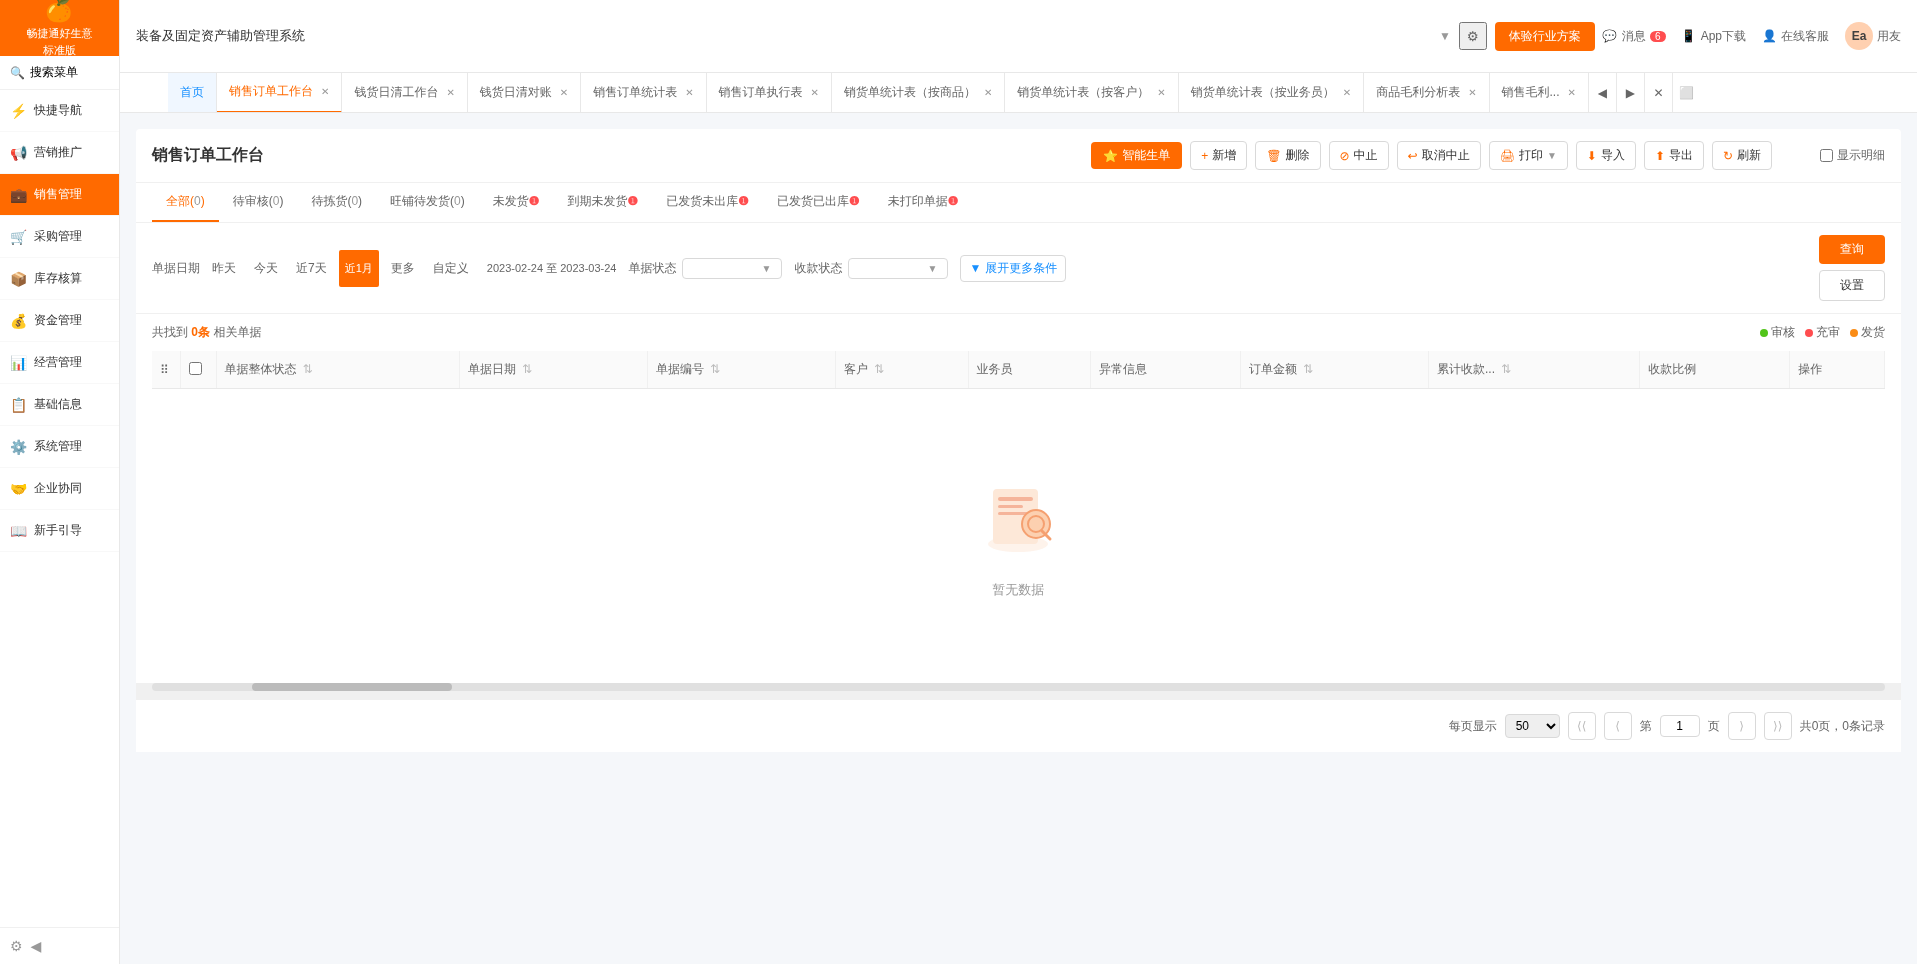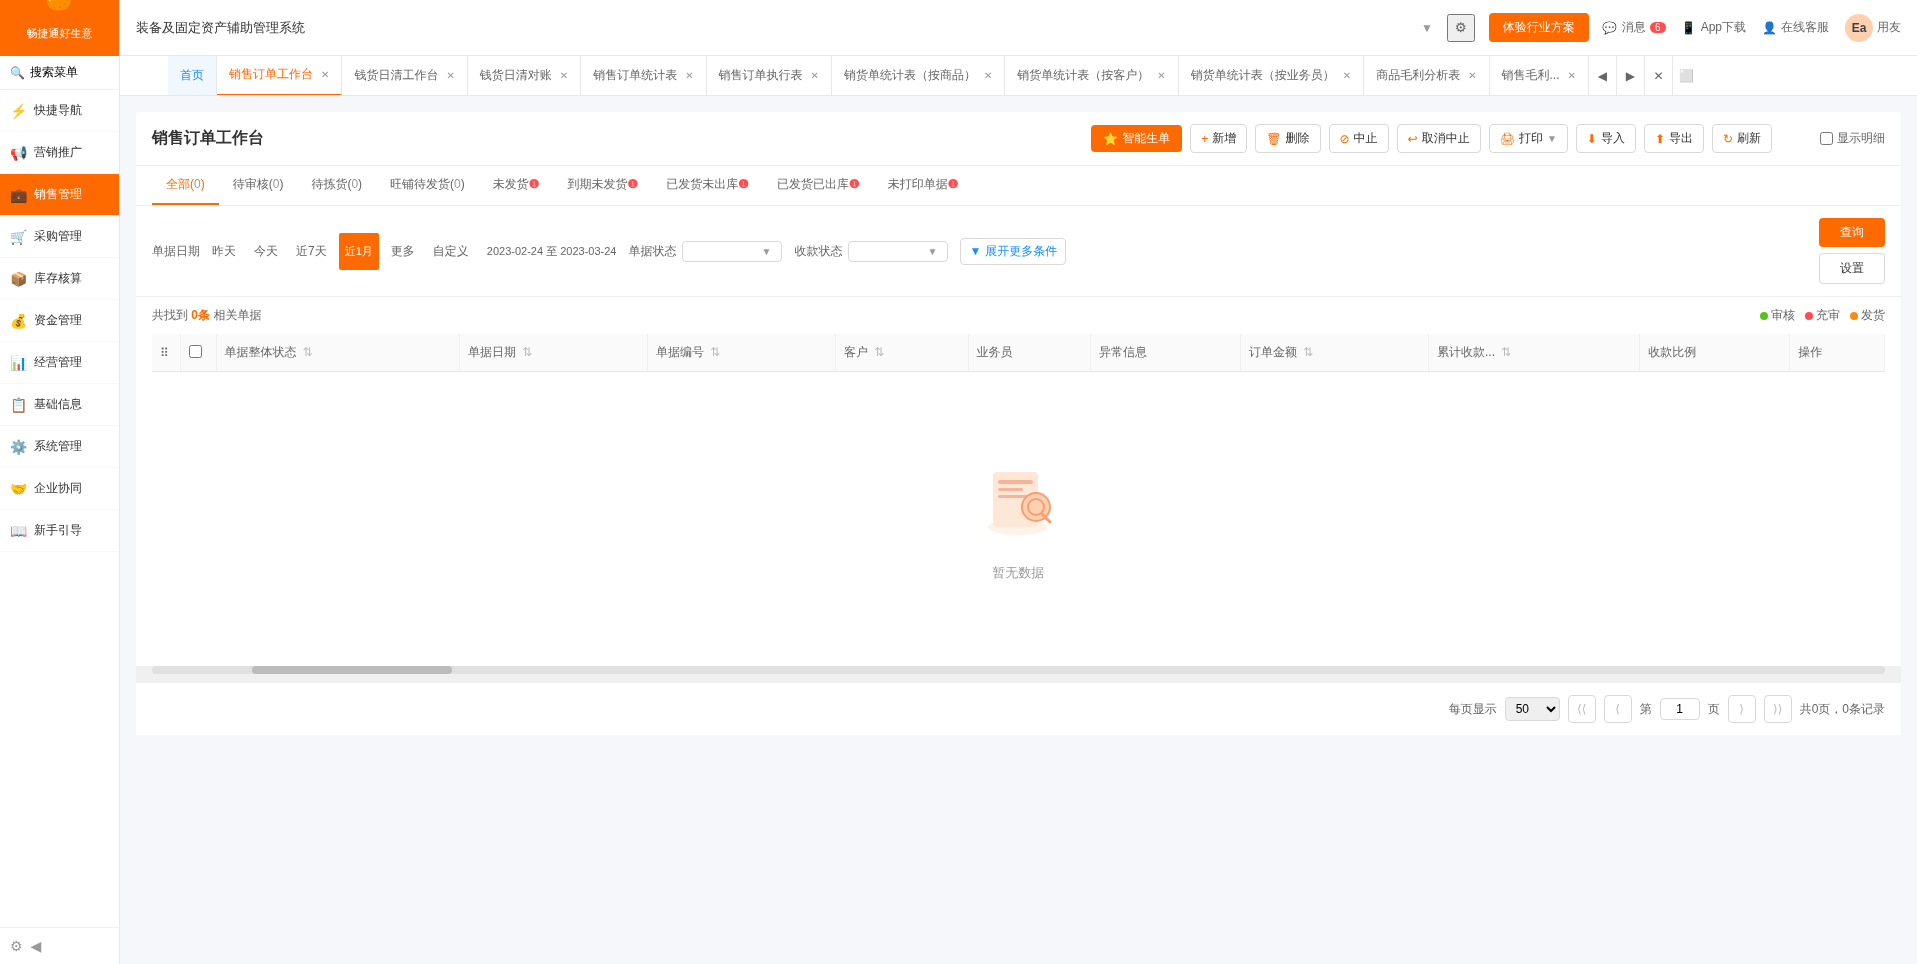--- a/index.html
+++ b/index.html
@@ -8,21 +8,21 @@
     
     .sidebar {
       position: fixed; left: 0; top: 0; width: 120px; height: 100%; background: #fff;
       display: flex; flex-direction: column; border-right: 1px solid #e8e8e8; z-index: 100;
     }
     .sidebar-logo {
       height: 56px; background: #ff6a00; display: flex; align-items: center; justify-content: center;
       flex-direction: column; gap: 2px;
     }
     .sidebar-logo .logo-icon { font-size: 22px; color: #fff; }
-    .sidebar-logo .logo-text { font-size: 11px; color: #fff; margin-top: 12px; }
+    .sidebar-logo .logo-text { font-size: 11px; color: #fff; }
     .sidebar-search {
       padding: 8px 10px; display: flex; align-items: center; gap: 5px; cursor: pointer;
       border-bottom: 1px solid #f0f0f0;
     }
     .sidebar-search .icon { color: #ff6a00; }
     .sidebar-item {
       padding: 12px 10px; display: flex; align-items: center; gap: 6px; cursor: pointer;
       color: #333; font-size: 12px; border-bottom: 1px solid #f8f8f8;
     }
     .sidebar-item.active { background: #ff6a00; color: #fff; }
@@ -34,22 +34,22 @@
     .sidebar-bottom .gear-icon { color: #999; cursor: pointer; font-size: 14px; }
     .sidebar-bottom .arrow-icon { color: #999; cursor: pointer; font-size: 14px; }
 
     
     .main {
       margin-left: 120px; display: flex; flex-direction: column; height: 100%;
     }
 
     
     .top-header {
-      height: 56px; background: #fff; border-bottom: 1px solid #e8e8e8;
-      display: flex; align-items: center; padding: 0 16px; gap: 14px;
+      height: 73px; background: #fff; border-bottom: 1px solid #e8e8e8;
+      display: flex; align-items: center; padding: 0 16px; gap: 8px;
     }
     .system-title { font-size: 13px; color: #333; flex: 1; }
     .btn-settings { width: 28px; height: 28px; display: flex; align-items: center; justify-content: center; color: #666; cursor: pointer; }
     .btn-experience { background: #ff6a00; color: #fff; border: none; padding: 6px 14px; border-radius: 4px; cursor: pointer; font-size: 12px; }
     .header-right { display: flex; align-items: center; gap: 16px; margin-left: auto; }
     .header-right-item { display: flex; align-items: center; gap: 4px; color: #666; cursor: pointer; font-size: 12px; }
     .badge { background: #ff4d4f; color: #fff; border-radius: 8px; padding: 0 5px; font-size: 10px; min-width: 16px; text-align: center; }
     .user-avatar { width: 28px; height: 28px; background: #ffd0b0; border-radius: 50%; display: flex; align-items: center; justify-content: center; font-size: 12px; color: #404040; font-weight: bold; }
 
     

